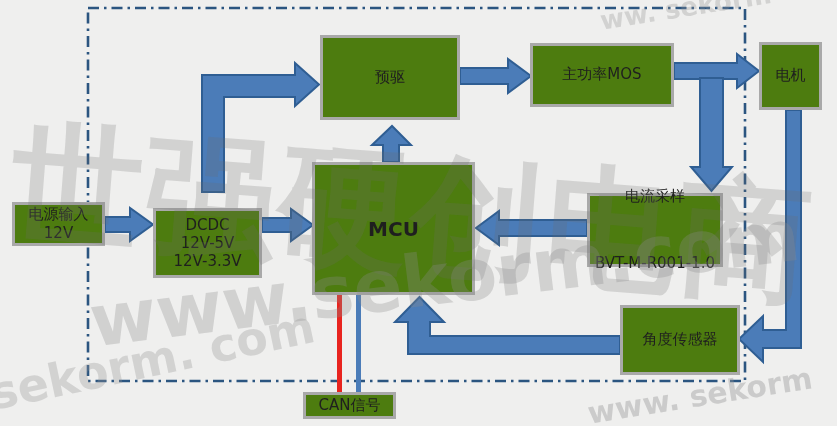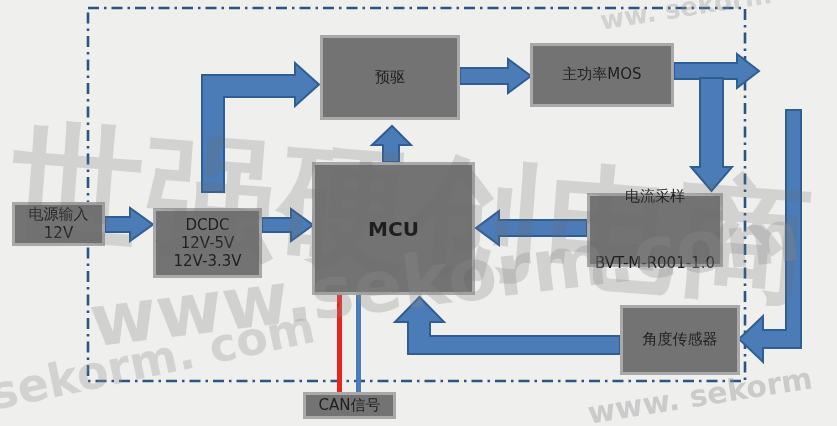--- a/index.html
+++ b/index.html
@@ -5,21 +5,21 @@
   html,body{margin:0;padding:0;background:#ffffff;}
   .stage{
     position:relative;width:837px;height:426px;overflow:hidden;
     background:#efefee;
     font-family:"DejaVu Sans","Liberation Sans",sans-serif;
   }
   .layer-svg{position:absolute;left:0;top:0;z-index:1;}
   .arrow{fill:#4b7cb8;stroke:#2f5e93;stroke-width:2;stroke-linejoin:miter;}
   .box{
     position:absolute;z-index:2;box-sizing:border-box;
-    background:#737373;border:3px solid #a9a9a9;
+    background:#4d7c0f;border:3px solid #a9a9a9;
     display:flex;flex-direction:column;align-items:center;justify-content:center;
     color:#1f1f1f;font-size:15px;line-height:1.3;text-align:center;
   }
   .box span{display:block;white-space:nowrap;}
   .box-mcu span{font-size:20px;font-weight:bold;}
   .wm{
     position:absolute;z-index:3;pointer-events:none;white-space:nowrap;
     font-weight:700;transform-origin:left top;
   }
   .wm-cn{left:18px;top:95px;font-size:132px;letter-spacing:2px;
@@ -82,20 +82,23 @@
   </div>
 
   <div class="box box-mcu" style="left:312px;top:162px;width:163px;height:133px;">
     <span>MCU</span>
   </div>
 
   <div class="box" style="left:530px;top:43px;width:144px;height:64px;">
     <span>主功率MOS</span>
   </div>
 
+  <div class="box" style="left:759px;top:42px;width:63px;height:68px;">
+    <span>电机</span>
+  </div>
 
   <div class="box" style="left:587px;top:193px;width:136px;height:74px;gap:48px;">
     <span>电流采样</span>
     <span>BVT-M-R001-1.0</span>
   </div>
 
   <div class="box" style="left:620px;top:305px;width:120px;height:70px;">
     <span>角度传感器</span>
   </div>
 

